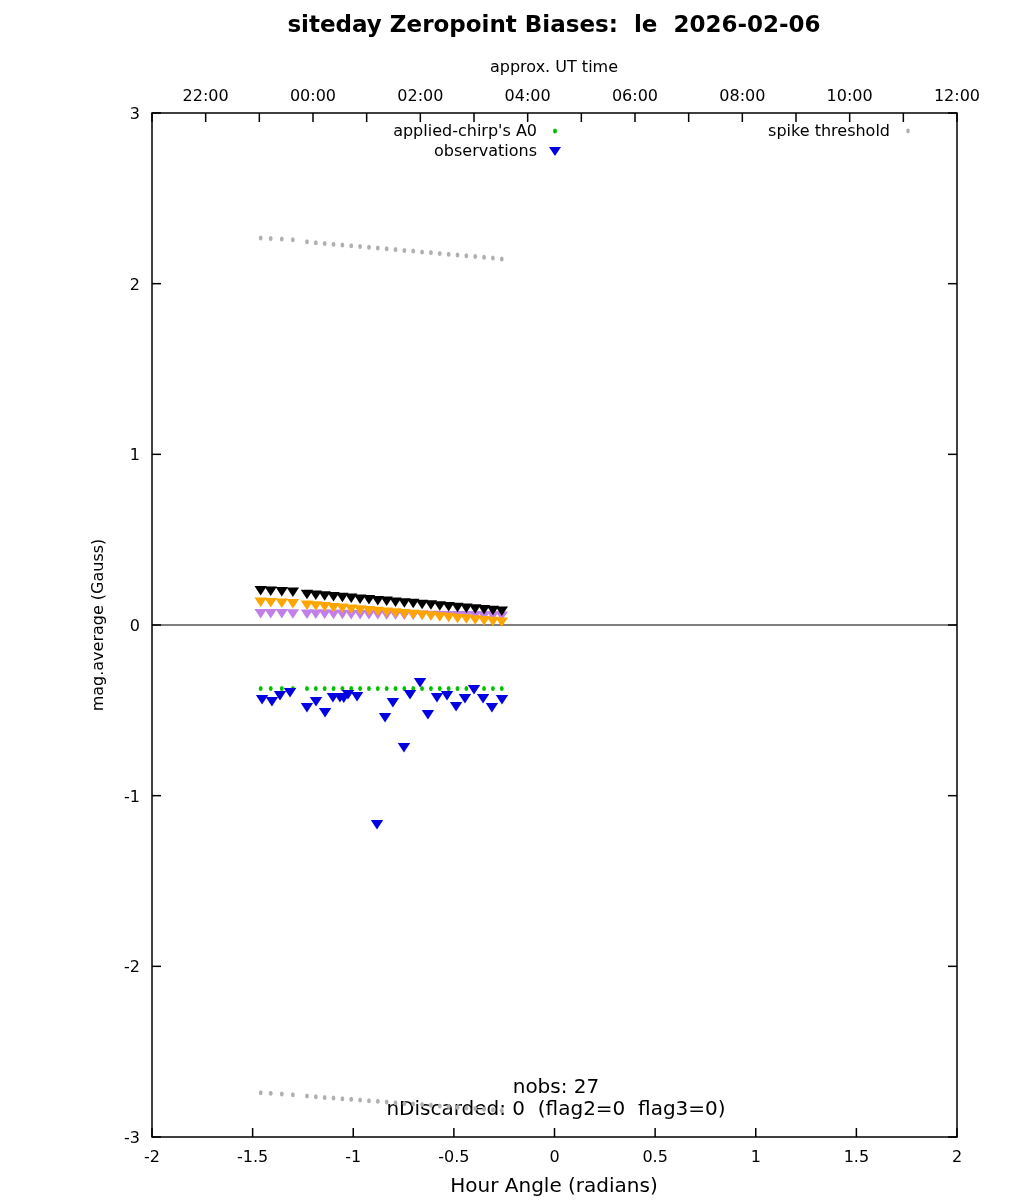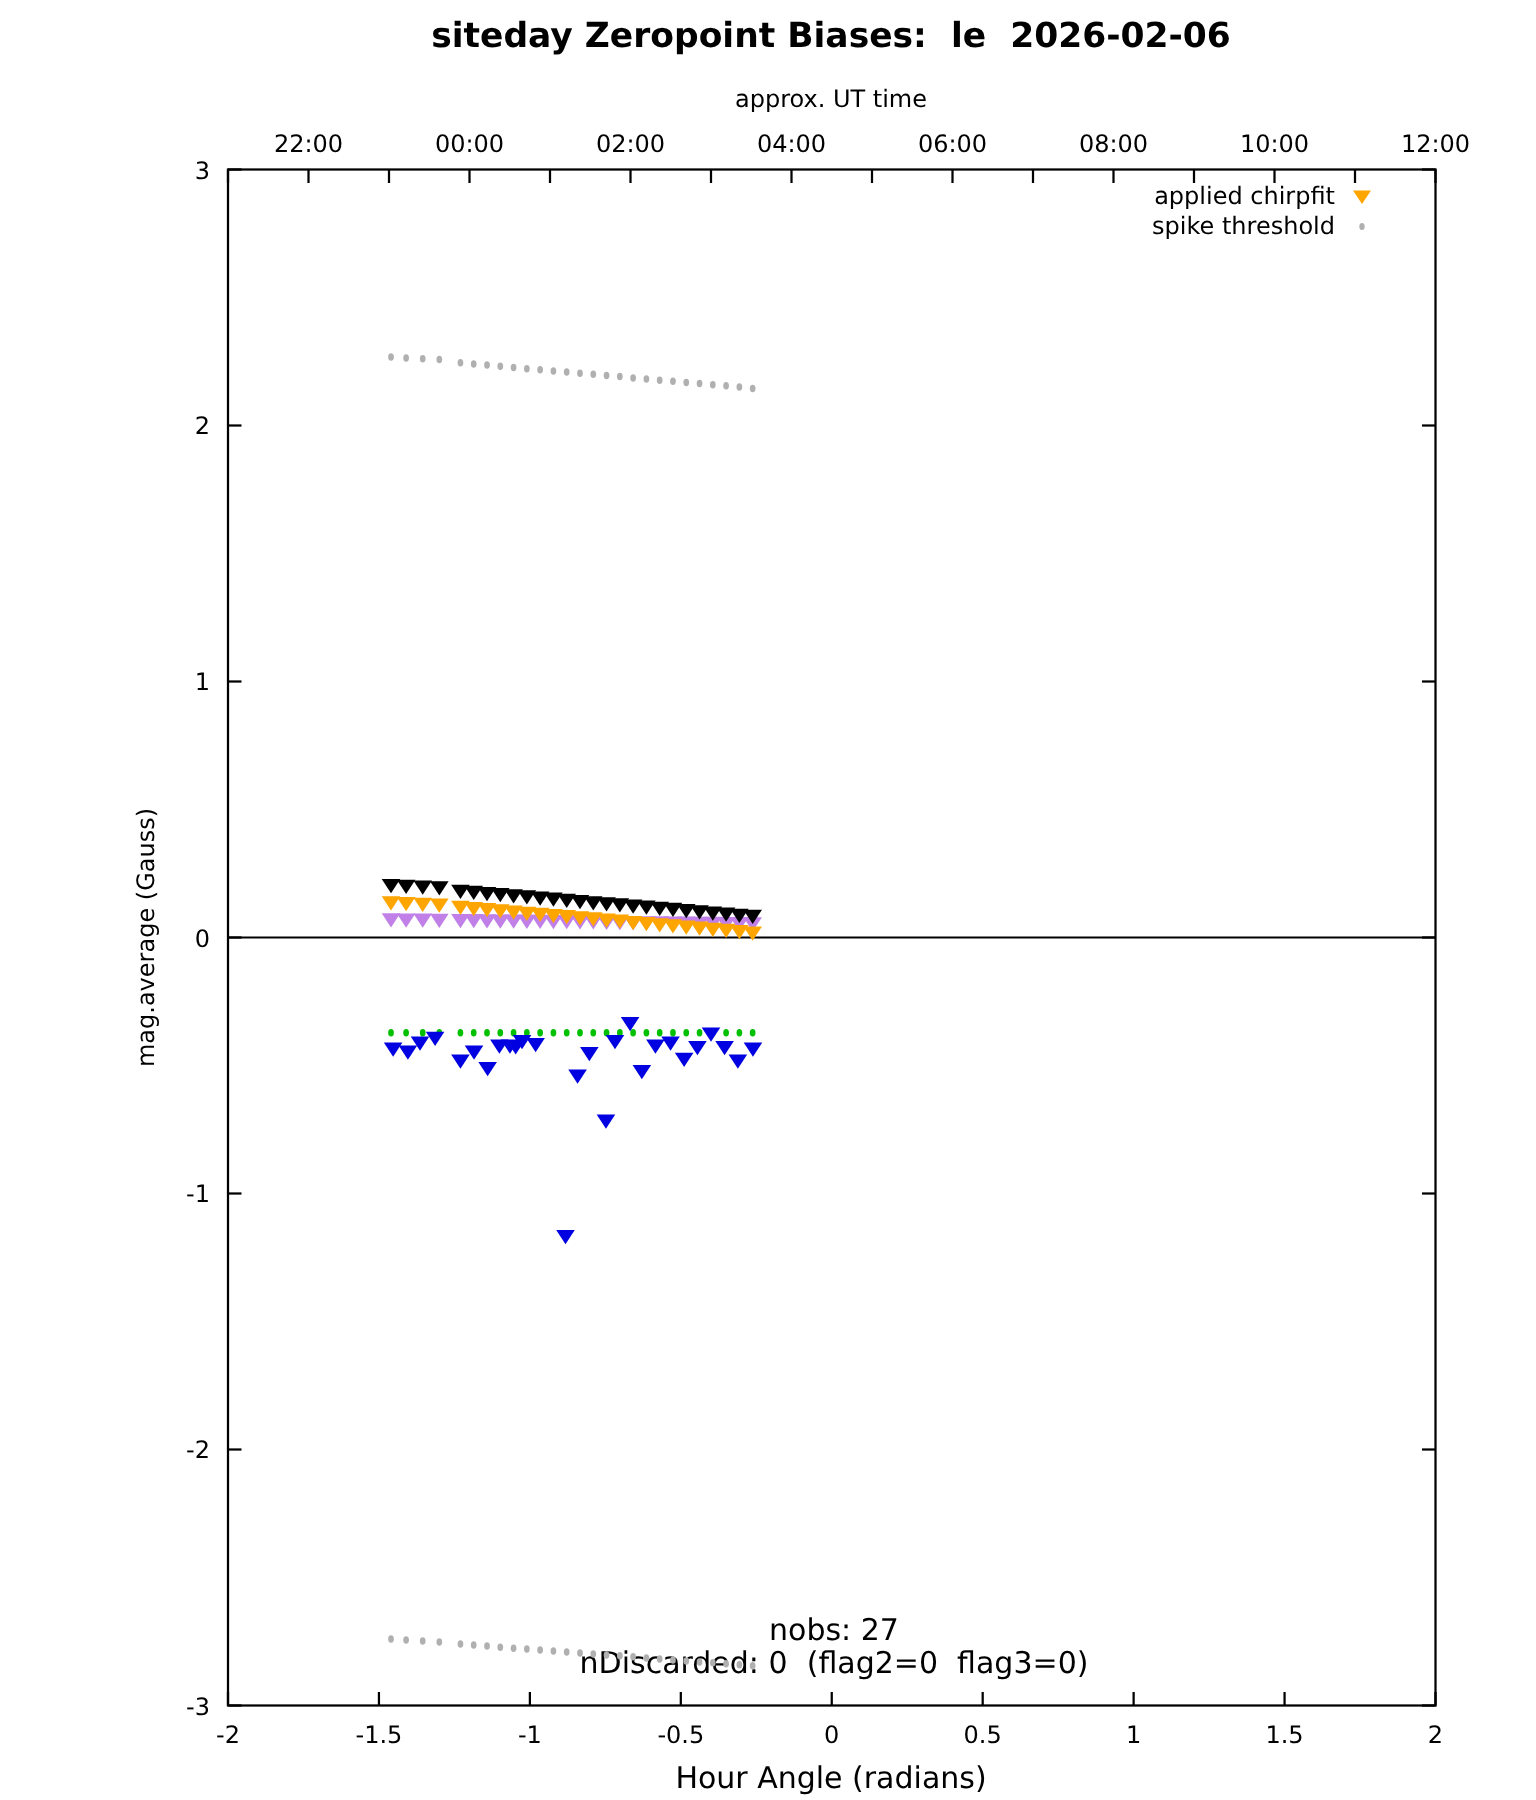--- a/index.html
+++ b/index.html
@@ -35,29 +35,35 @@
 
 <div class="abs" id="ylabel" style="left:97px;top:625px;">mag.average (Gauss)</div>
 
 <div class="abs centered annot" style="left:556px;top:1086px;">nobs: 27</div>
 
 <div class="abs centered annot" style="left:556px;top:1108px;">nDiscarded: 0  (flag2=0  flag3=0)</div>
 
 <div class="abs centered annot" style="left:554px;top:1185px;">Hour Angle (radians)</div>
 
 <div class="legend-col" style="left:203px;top:121px;width:370px;">
-</div>
-
-<div class="legend-col" style="left:556px;top:121px;width:370px;">
   <div class="legend-row">
-    <span class="legend-label">applied chirpfit</span>
+    <span class="legend-label">applied-chirp's A0</span>
     <svg class="legend-marker" viewBox="0 0 36 14">
-      <polygon points="12,3 24,3 18,12" fill="#ffa500"></polygon>
+      <ellipse cx="18" cy="7" rx="2" ry="2.6" fill="#00c000"></ellipse>
     </svg>
   </div>
+  <div class="legend-row">
+    <span class="legend-label">observations</span>
+    <svg class="legend-marker" viewBox="0 0 36 14">
+      <polygon points="12,3 24,3 18,12" fill="#0000e0"></polygon>
+    </svg>
+  </div>
+</div>
+
+<div class="legend-col" style="left:556px;top:121px;width:370px;">
   <div class="legend-row">
     <span class="legend-label">spike threshold</span>
     <svg class="legend-marker" viewBox="0 0 36 14">
       <ellipse cx="18" cy="7" rx="1.8" ry="2.4" fill="#b0b0b0"></ellipse>
     </svg>
   </div>
 </div>
 
 <svg id="plot" class="abs" style="left:0;top:0;" width="1024" height="1200">
     <rect x="152" y="113" width="805" height="1024" fill="none" stroke="#000" stroke-width="1.5"></rect>

